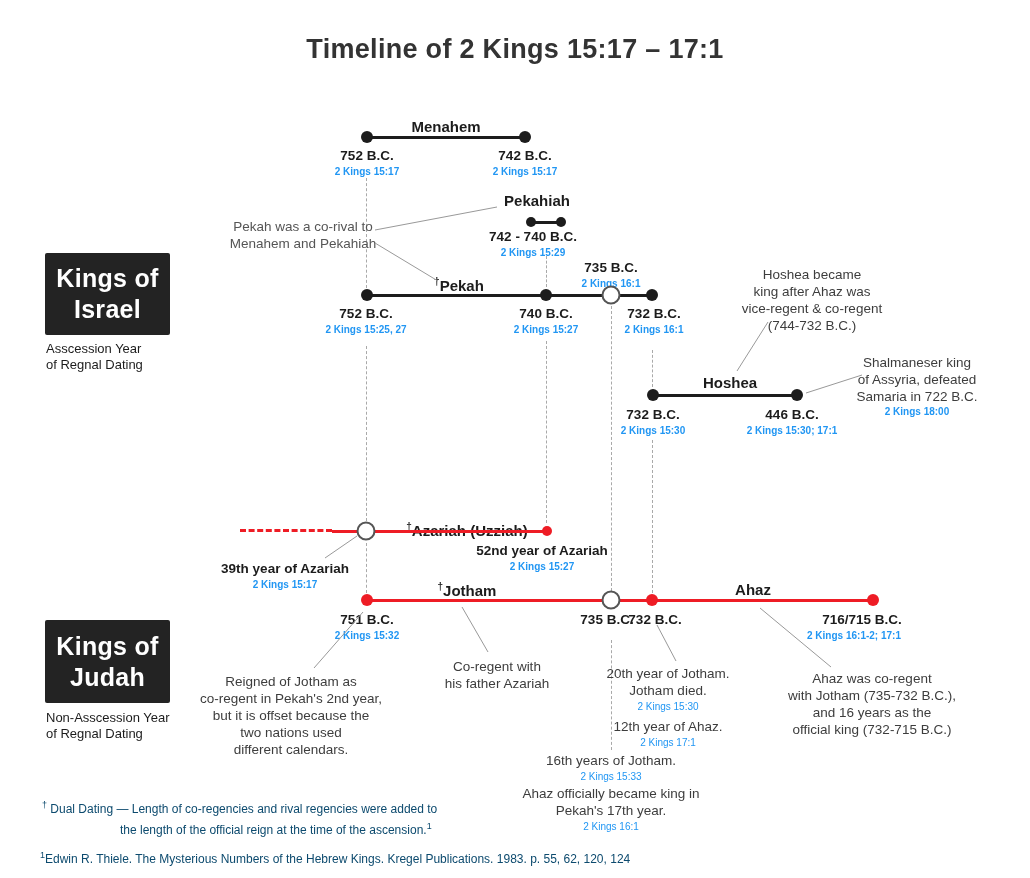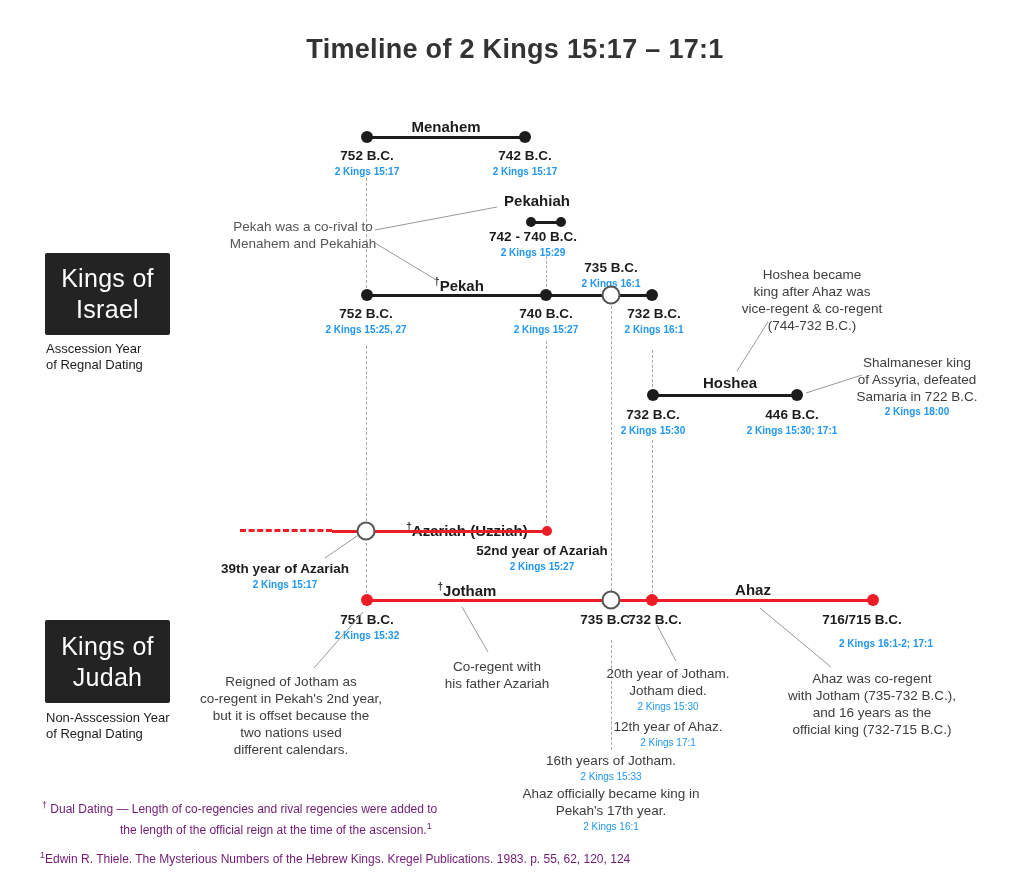--- a/index.html
+++ b/index.html
@@ -20,23 +20,23 @@
   .note-gray{color:#555;}
   .hline{position:absolute;height:2.5px;background:#1c1c1c;}
   .hline.red{background:#ee1c25;}
   .hline.red-dash{background:none;border-top:3px dashed #ee1c25;height:0;}
   .vdash{position:absolute;width:0;border-left:1.5px dashed #a9a9a9;}
   .dot{position:absolute;width:12px;height:12px;border-radius:50%;background:#1c1c1c;transform:translate(-50%,-50%);z-index:3;}
   .dot.red{background:#ee1c25;}
   .dot.small{width:10px;height:10px;}
   .circle{position:absolute;width:15px;height:15px;border-radius:50%;background:#fff;border:2px solid #555;transform:translate(-50%,-50%);z-index:4;}
   .black-box{position:absolute;background:#232323;color:#fff;display:flex;flex-direction:column;align-items:center;justify-content:center;border-radius:2px;}
-  .black-box span{display:block;font-size:25px;line-height:31px;font-weight:400;letter-spacing:.3px;}
+  .black-box span{display:block;font-size:25px;line-height:31px;font-weight:700;letter-spacing:.3px;}
   .box-sub{font-size:13px;color:#1c1c1c;line-height:16px;}
-  .foot{font-size:12px;color:#701a75;line-height:17px;}
+  .foot{font-size:12px;color:#0c4a6e;line-height:17px;}
   .foot sup{font-size:9px;}
   svg.overlay{position:absolute;left:0;top:0;z-index:1;}
 </style>
 </head>
 <body>
 
 <div id="canvas">
 
   <svg class="overlay" width="1030" height="878">
     <line x1="375" y1="230" x2="497" y2="207" stroke="#999" stroke-width="1"></line>
@@ -145,21 +145,21 @@
   <div class="hline red" style="left:367px;top:599px;width:506px;"></div>
   <div class="dot red" style="left:367px;top:600px;"></div>
   <div class="circle" style="left:611px;top:600px;"></div>
   <div class="dot red" style="left:652px;top:600px;"></div>
   <div class="dot red" style="left:873px;top:600px;"></div>
   <div class="abs ctr date" style="left:367px;top:612px;">751 B.C.</div>
   <div class="abs ctr ref" style="left:367px;top:628px;">2 Kings 15:32</div>
   <div class="abs ctr date" style="left:607px;top:612px;">735 B.C.</div>
   <div class="abs ctr date" style="left:655px;top:612px;">732 B.C.</div>
   <div class="abs ctr date" style="left:862px;top:612px;">716/715 B.C.</div>
-  <div class="abs ctr ref" style="left:886px;top:628px;margin-top:8px;">2 Kings 16:1-2; 17:1</div>
+  <div class="abs ctr ref" style="left:854px;top:628px;">2 Kings 16:1-2; 17:1</div>
 
   <div class="black-box" style="left:45px;top:620px;width:125px;height:83px;">
     <span>Kings of</span>
     <span>Judah</span>
   </div>
   <div class="abs box-sub" style="left:46px;top:710px;">
     <span style="display:block">Non-Asscession Year</span>
     <span style="display:block">of Regnal Dating</span>
   </div>
 

